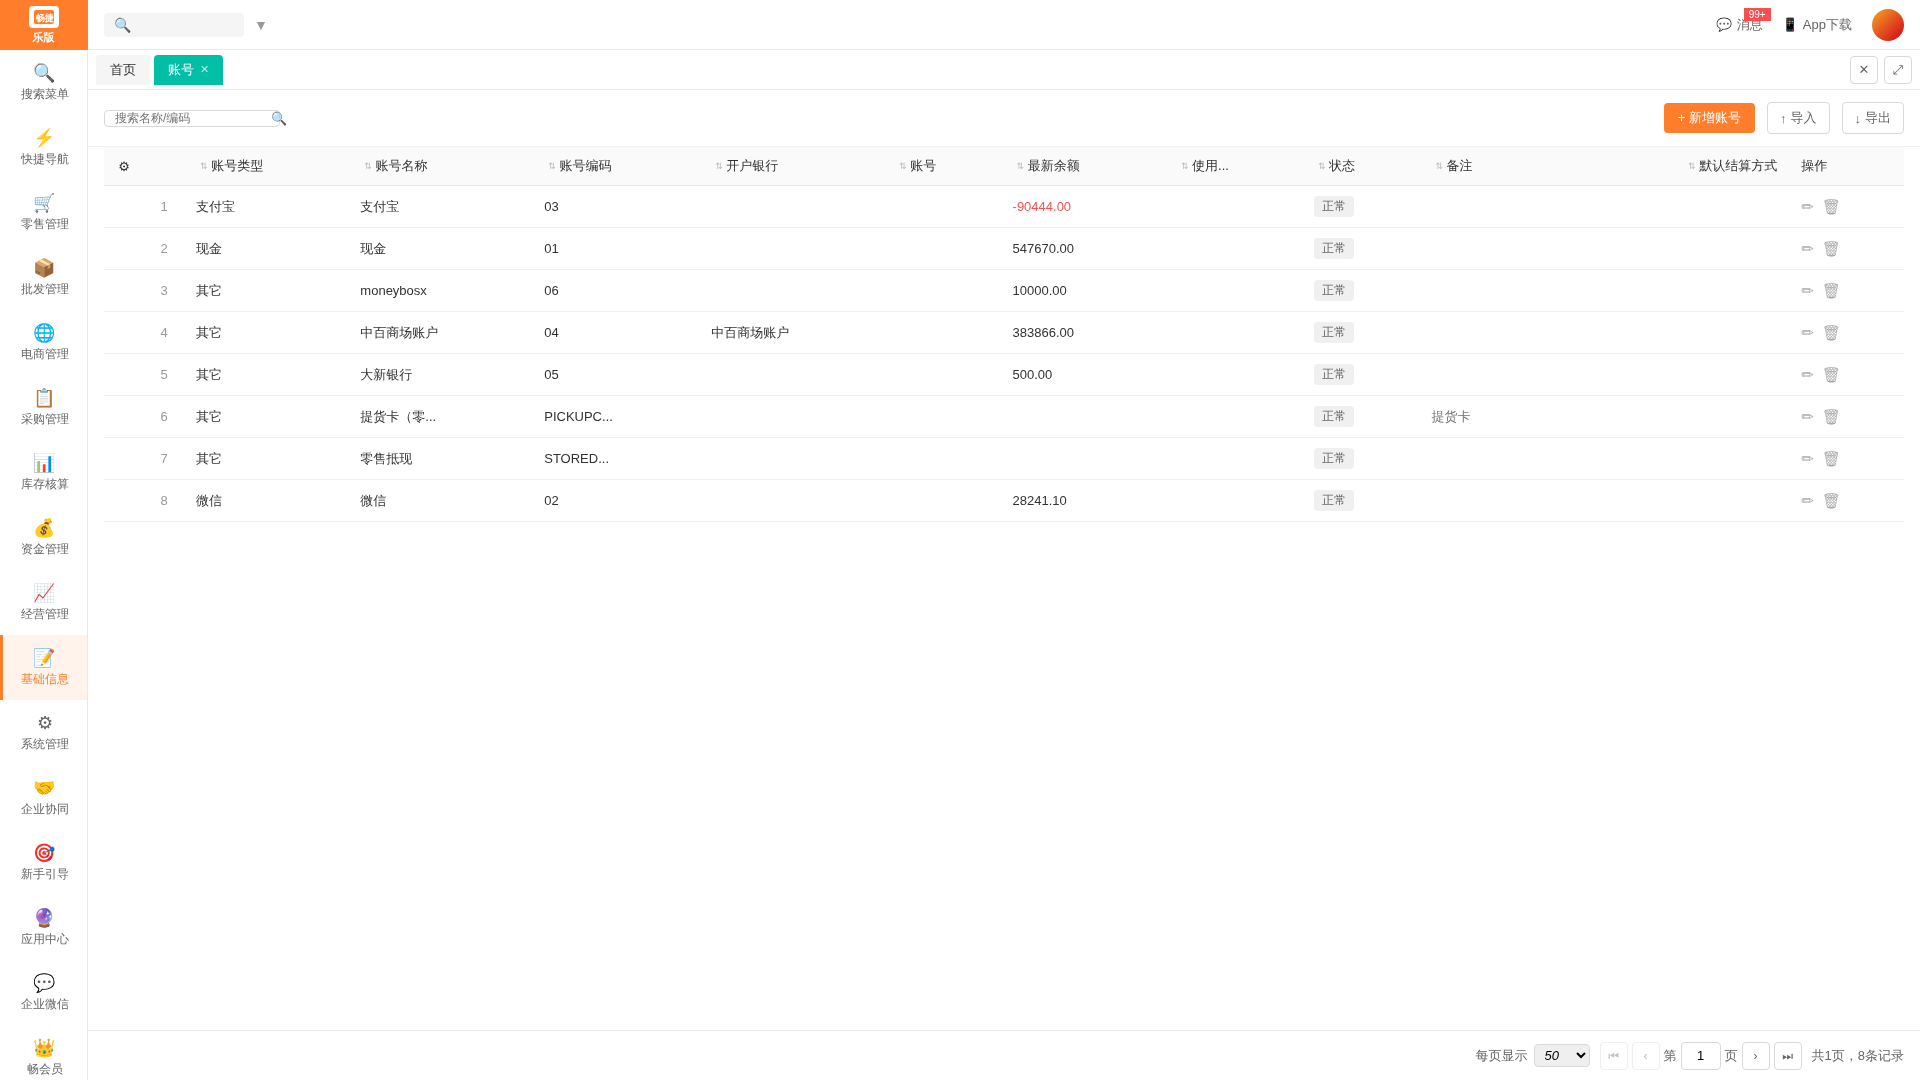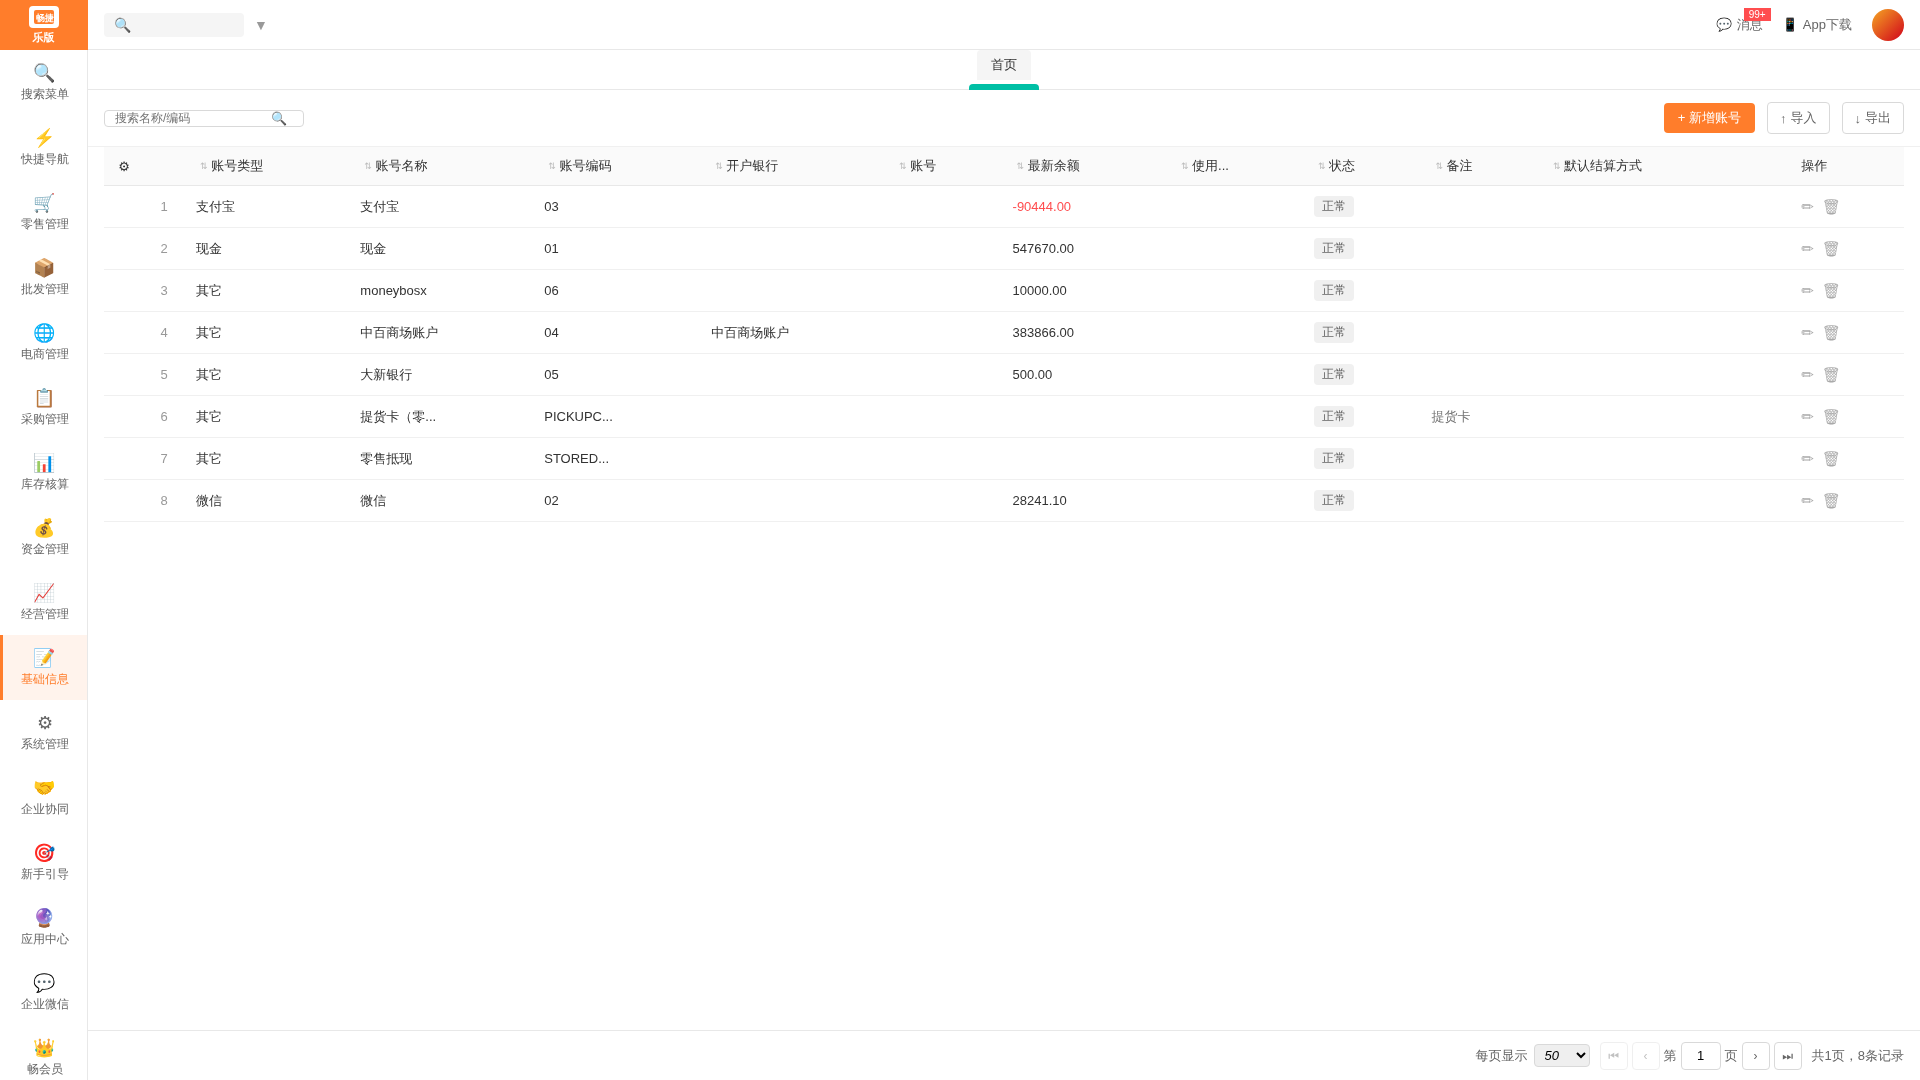--- a/index.html
+++ b/index.html
@@ -147,21 +147,20 @@
     
     .tab-bar {
       height: 40px;
       background: #fff;
       display: flex;
       align-items: center;
       border-bottom: 1px solid #e8e8e8;
       padding: 0 8px;
       gap: 4px;
       flex-shrink: 0;
-      flex-direction: column;
     }
     .tab {
       display: flex;
       align-items: center;
       padding: 6px 14px;
       border-radius: 4px 4px 0 0;
       cursor: pointer;
       font-size: 13px;
       color: #666;
       gap: 6px;
@@ -198,21 +197,21 @@
       border-bottom: 1px solid #f0f0f0;
       flex-shrink: 0;
     }
     .search-box {
       display: flex;
       align-items: center;
       border: 1px solid #d9d9d9;
       border-radius: 4px;
       padding: 0 10px;
       gap: 6px;
-      width: 200px;
+      width: 176px;
     }
     .search-box input {
       border: none;
       outline: none;
       font-size: 12px;
       width: 150px;
       color: #999;
     }
     .toolbar-right {
       display: flex;
@@ -558,21 +557,21 @@
               <span>使用...</span>
             </th>
             <th>
               <span class="sort-icon">⇅</span>
               <span>状态</span>
             </th>
             <th>
               <span class="sort-icon">⇅</span>
               <span>备注</span>
             </th>
-            <th style="min-width:140px;">
+            <th style="min-width:140px;text-align:right;">
               <span class="sort-icon">⇅</span>
               <span>默认结算方式</span>
             </th>
             <th>操作</th>
           </tr>
         </thead>
         <tbody id="table-body">
         <tr>
       <td class="row-number"></td>
       <td class="row-number">1</td>

